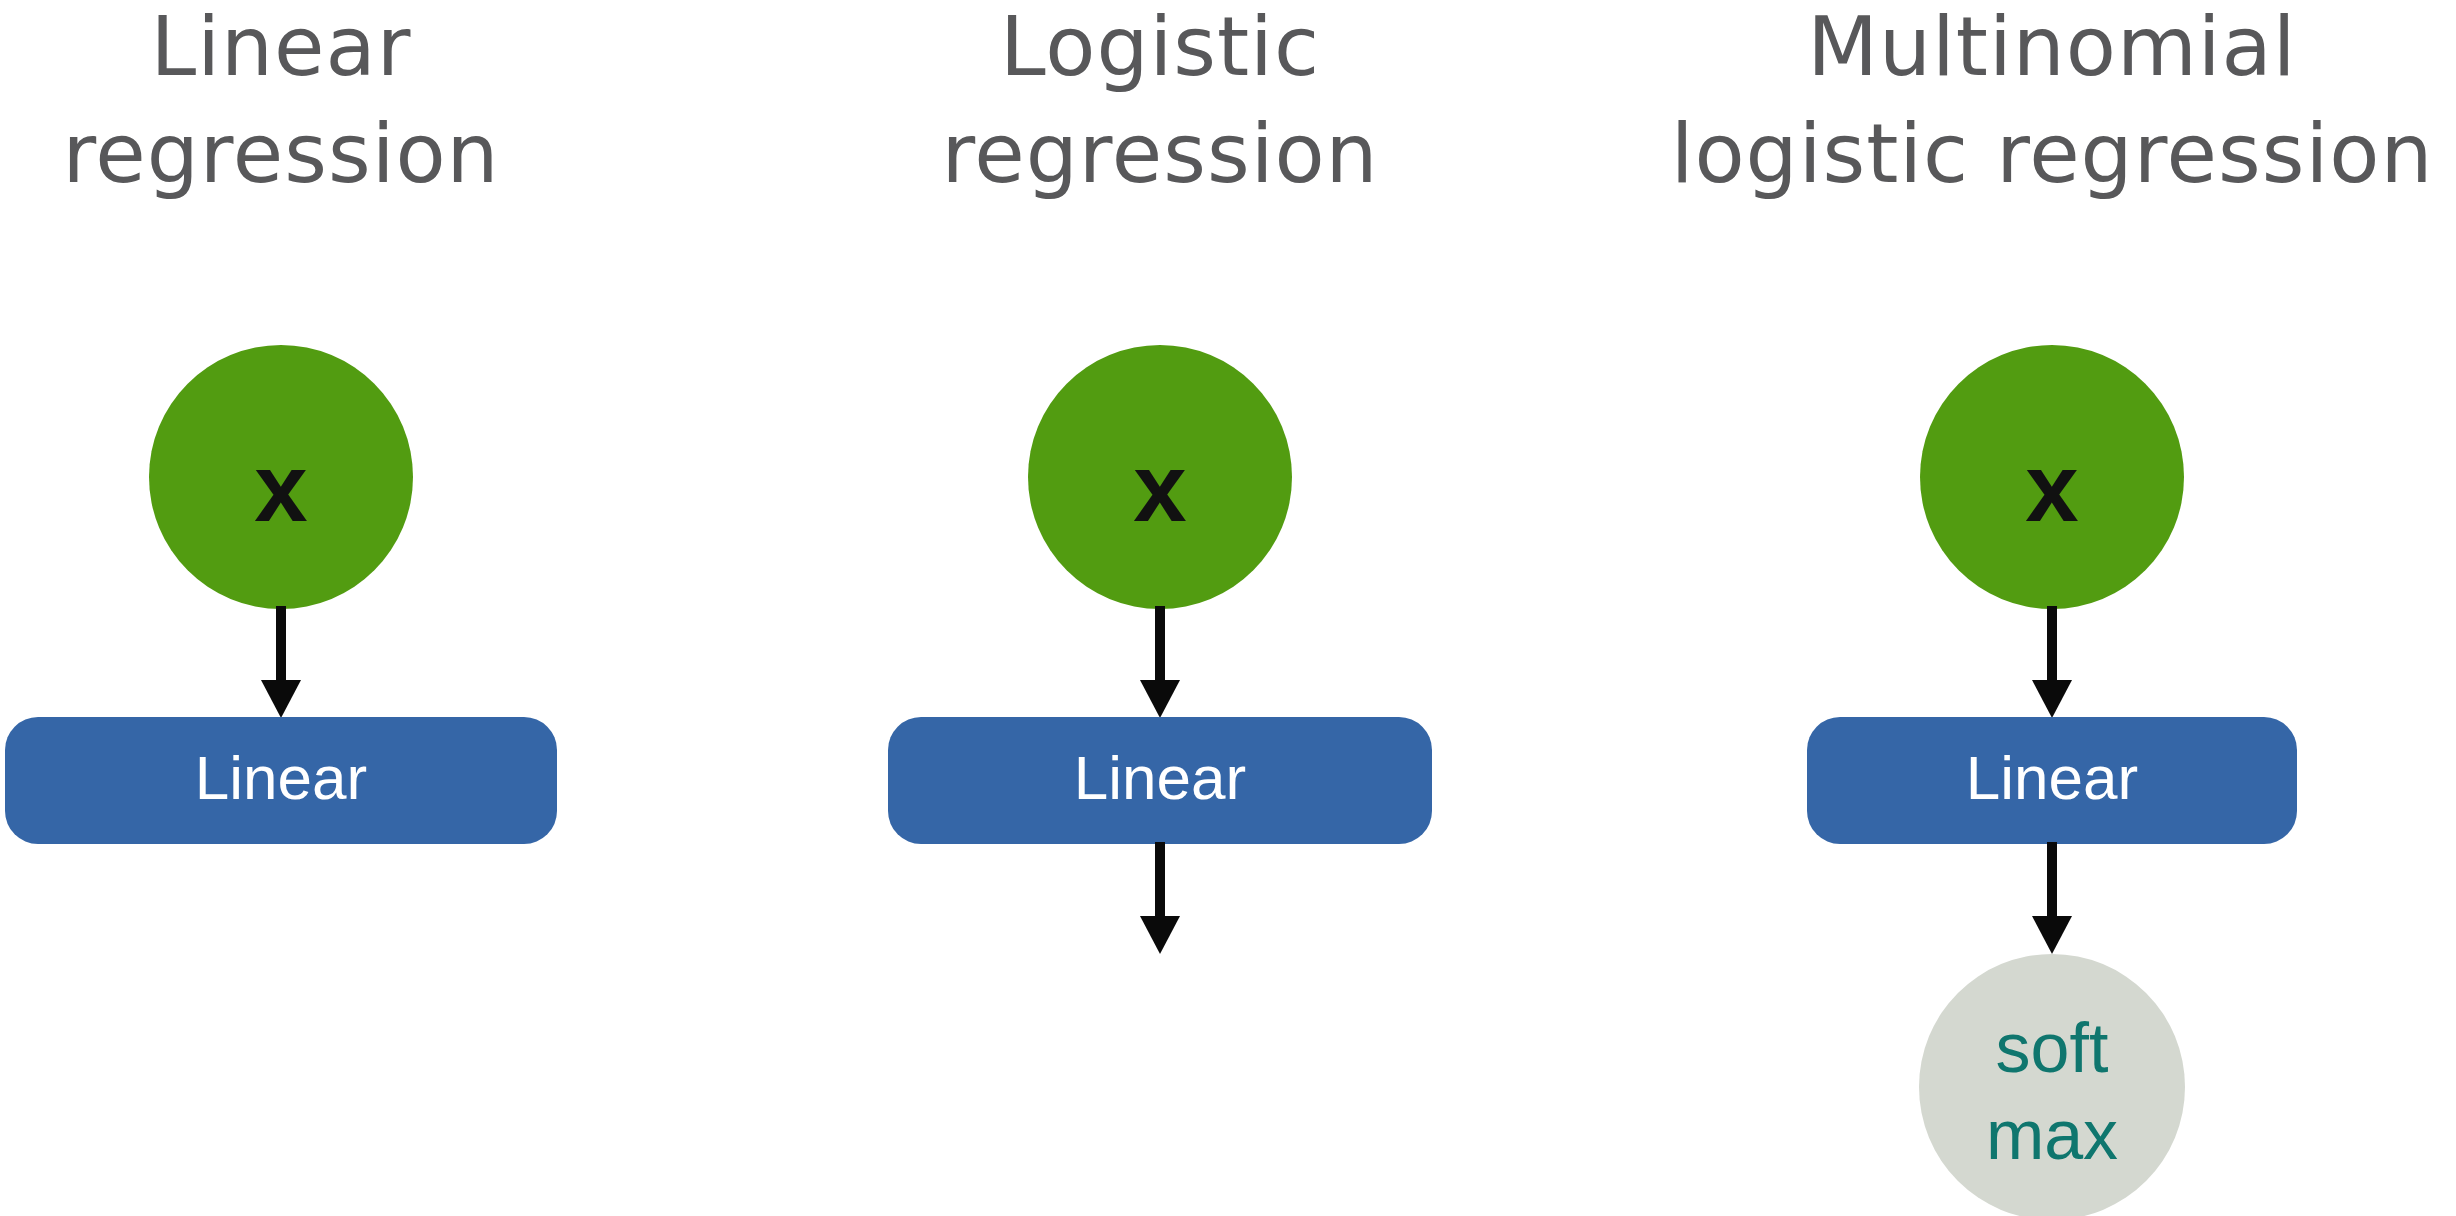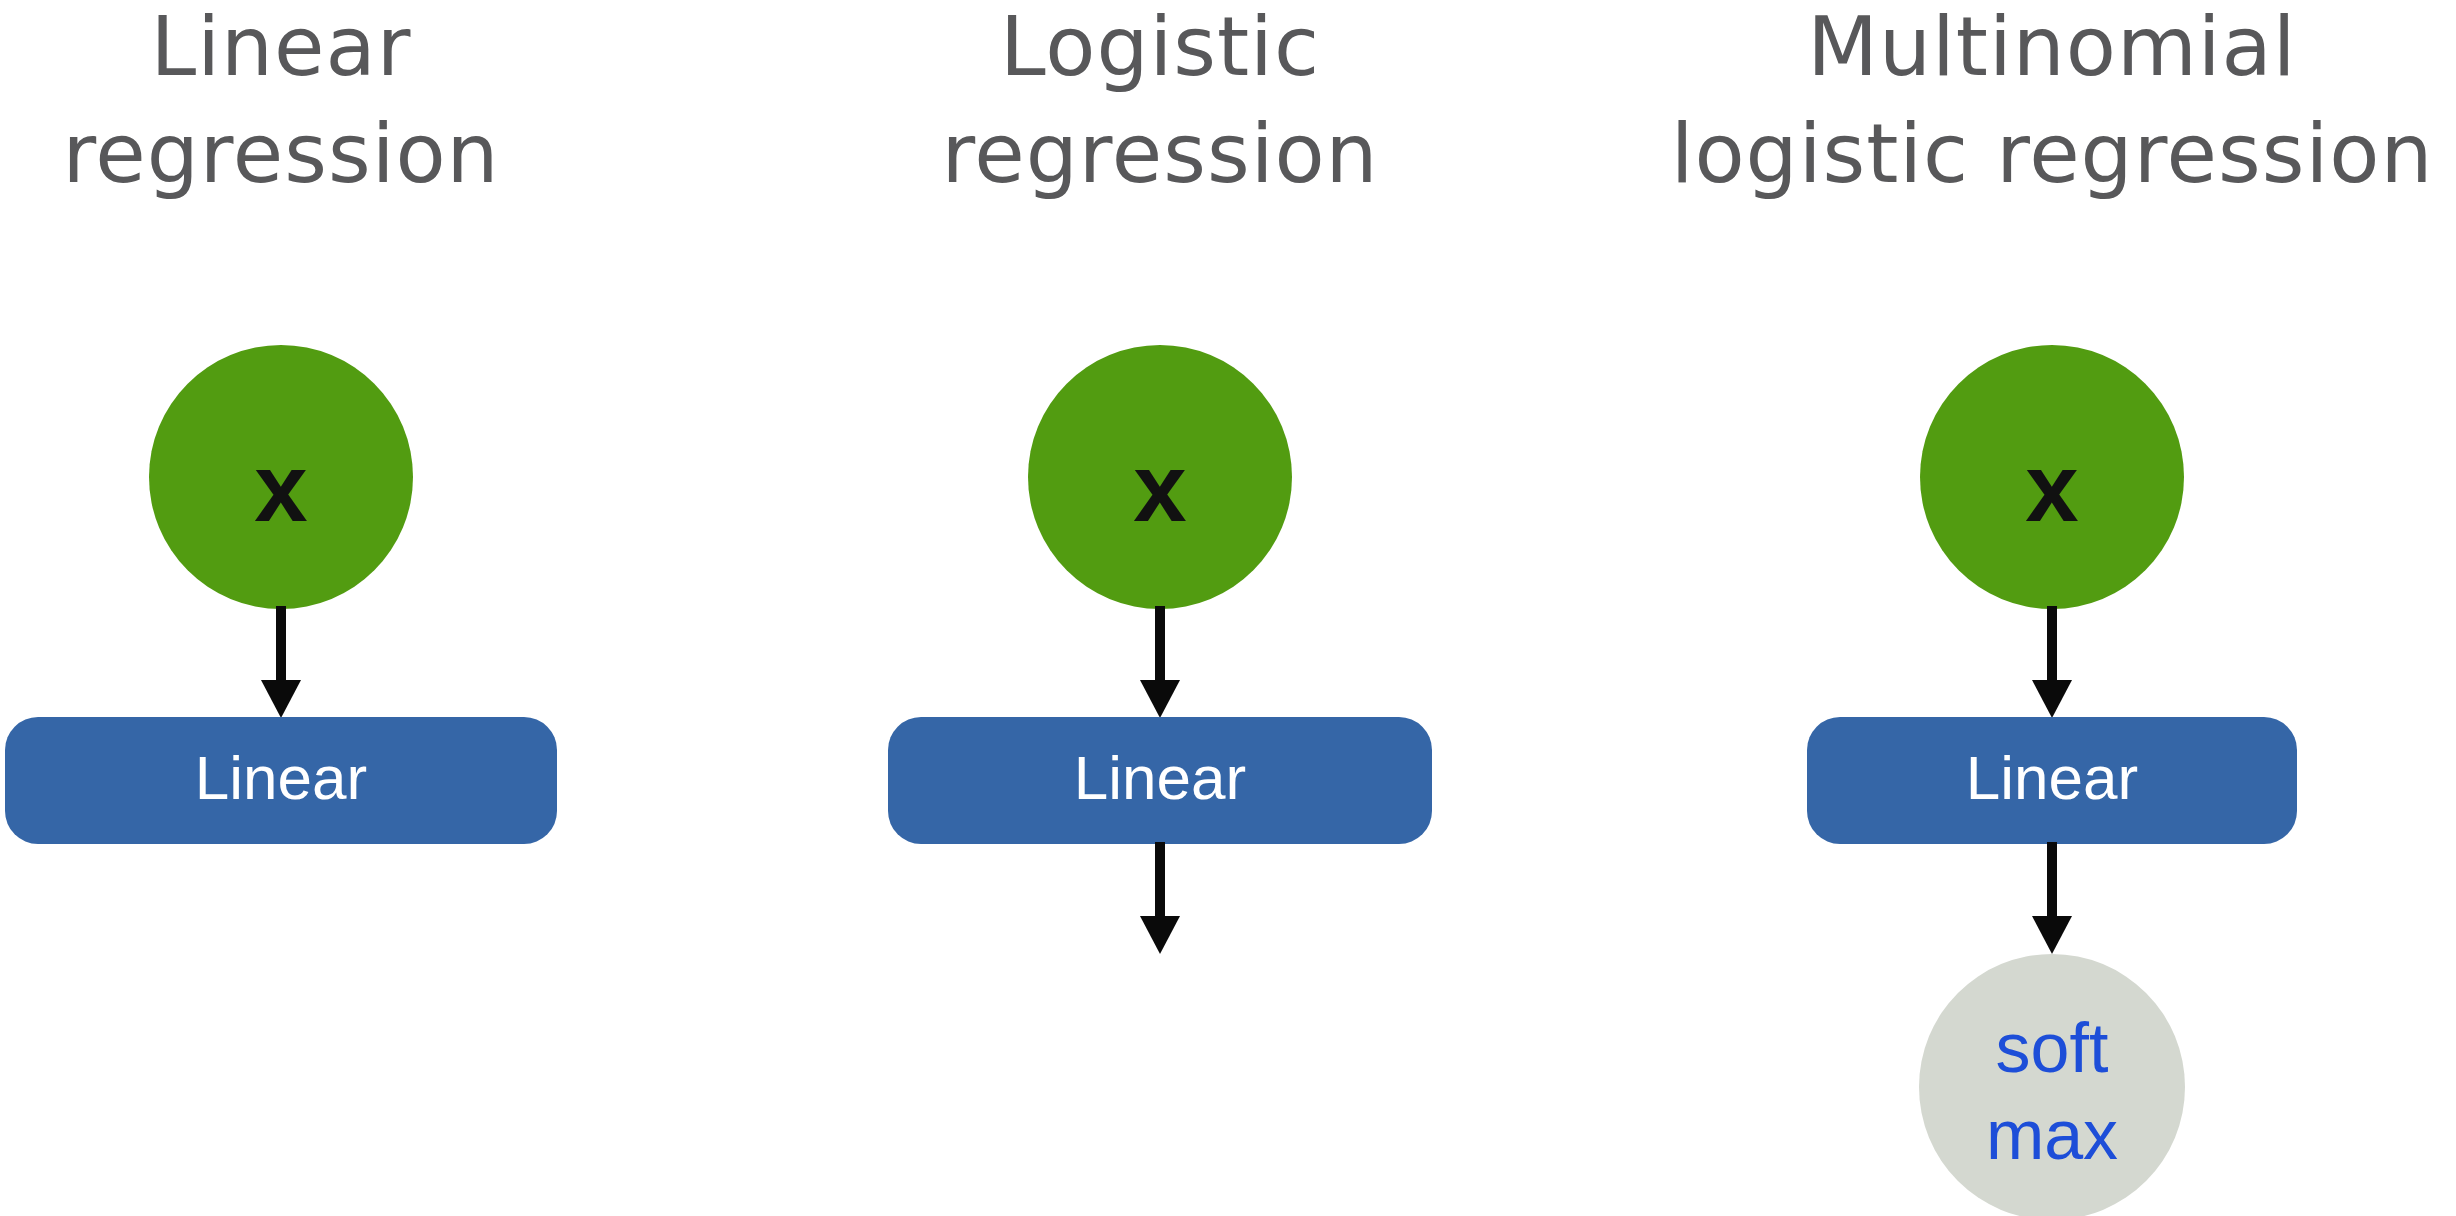--- a/index.html
+++ b/index.html
@@ -185,18 +185,18 @@
     </div>
 
     <div class="arrow a2 c3">
       <svg viewBox="0 0 60 113" xmlns="http://www.w3.org/2000/svg">
         <line x1="30" y1="0" x2="30" y2="78" stroke="#0a0a0a" stroke-width="10"></line>
         <polygon points="10,74 50,74 30,112" fill="#0a0a0a"></polygon>
       </svg>
     </div>
 
     <div class="activation-node c3" style="background-color: rgb(212, 216, 208);">
-      <span class="activation-label" style="color: #1d4ed8;">soft
+      <span class="activation-label" style="color: #0f766e;">soft
 max</span>
     </div>
   </div>
 
 </div>
 
 </body></html>

